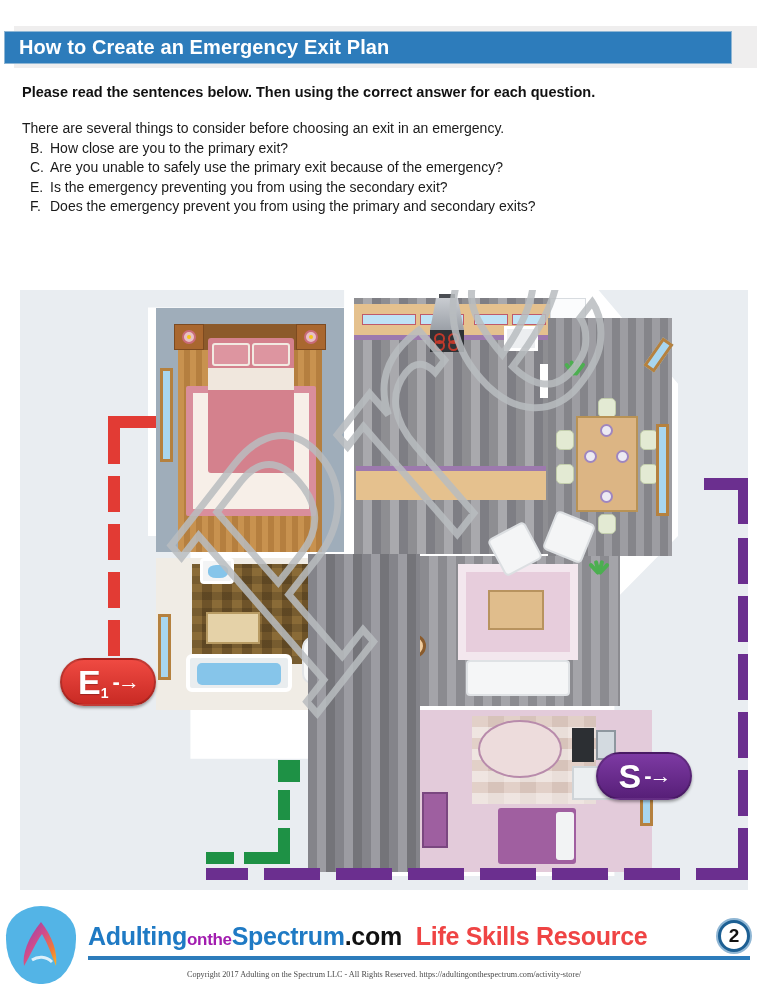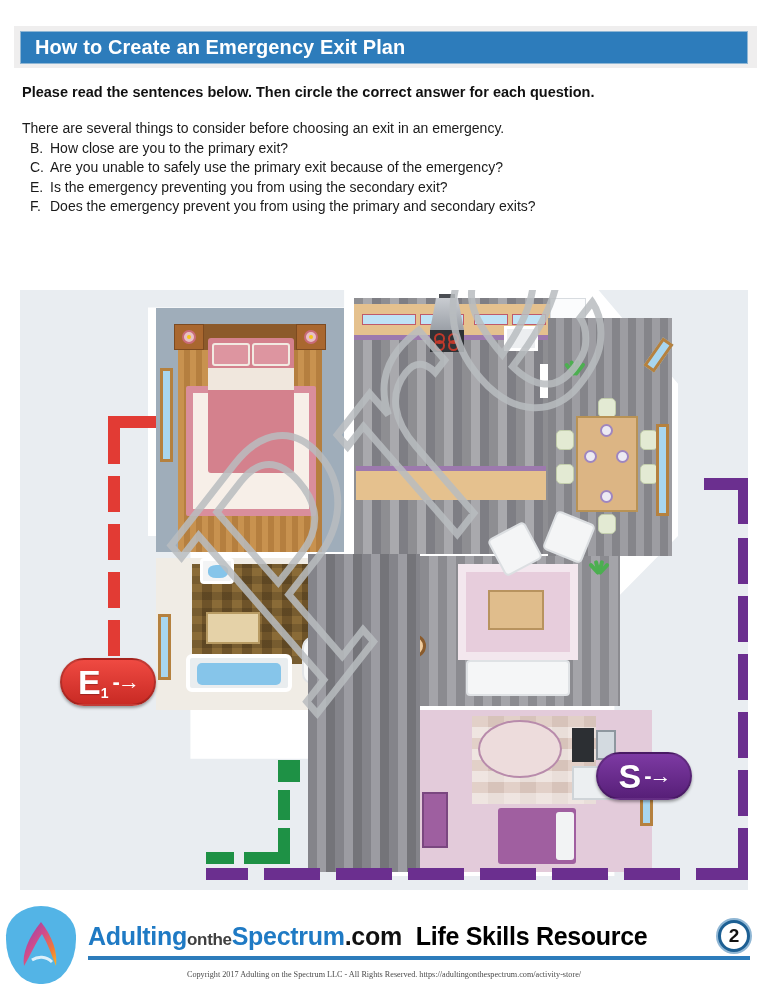--- a/index.html
+++ b/index.html
@@ -21,21 +21,21 @@
     position: absolute;
     left: 14px;
     top: 26px;
     width: 743px;
     height: 42px;
     background: #efeeee;
     box-sizing: border-box;
   }
   .title-bar {
     position: absolute;
-    left: 20px;
+    left: 4px;
     top: 31px;
     width: 728px;
     height: 33px;
     background: #2d7cbb;
     border: 1px solid #8fb6d4;
     box-sizing: border-box;
     display: flex;
     align-items: center;
   }
   .title-text {
@@ -448,23 +448,23 @@
     border-radius: 36px 36px 34px 34px / 30px 30px 46px 46px;
     overflow: hidden;
   }
   .logo-badge svg { position: absolute; left: 8px; top: 10px; }
   .brand {
     position: absolute; left: 88px; top: 24px;
     font-size: 25px; font-weight: bold; white-space: nowrap;
     letter-spacing: -0.3px;
   }
   .brand .b-blue { color: #1f7ac4; }
-  .brand .b-small { color: #404040; font-size: 17px; }
+  .brand .b-small { color: #a21caf; font-size: 17px; }
   .brand .b-black { color: #111111; }
-  .brand .b-life { color: #000000; margin-left: 14px; }
+  .brand .b-life { color: #ef4444; margin-left: 14px; }
   .brand-rule {
     position: absolute; left: 88px; top: 58px; width: 662px; height: 4px;
     background: #2d7cbb;
   }
   .page-badge {
     position: absolute; left: 718px; top: 920px;
     width: 32px; height: 32px; border-radius: 50%;
     background: #ffffff; border: 3px solid #1c5f93;
     box-shadow: 0 0 0 2px #8fb6d4;
     display: flex; align-items: center; justify-content: center;
@@ -478,21 +478,21 @@
   }
 </style>
 </head>
 <body>
 
 <div class="title-frame"></div>
 <div class="title-bar">
   <span class="title-text">How to Create an Emergency Exit Plan</span>
 </div>
 
-<div class="instruction">Please read the sentences below.  Then circle the correct answer for each question.</div>
+<div class="instruction">Please read the sentences below.  Then using the correct answer for each question.</div>
 
 <div class="lead">There are several things to consider before choosing an exit in an emergency.</div>
 <ul class="qlist">
   <li><span class="qlabel">B.</span><span>How close are you to the primary exit?</span></li>
   <li><span class="qlabel">C.</span><span>Are you unable to safely use the primary exit because of the emergency?</span></li>
   <li><span class="qlabel">E.</span><span>Is the emergency preventing you from using the secondary exit?</span></li>
   <li><span class="qlabel">F.</span><span>Does the emergency prevent you from using the primary and secondary exits?</span></li>
 </ul>
 
 <div class="plan">

